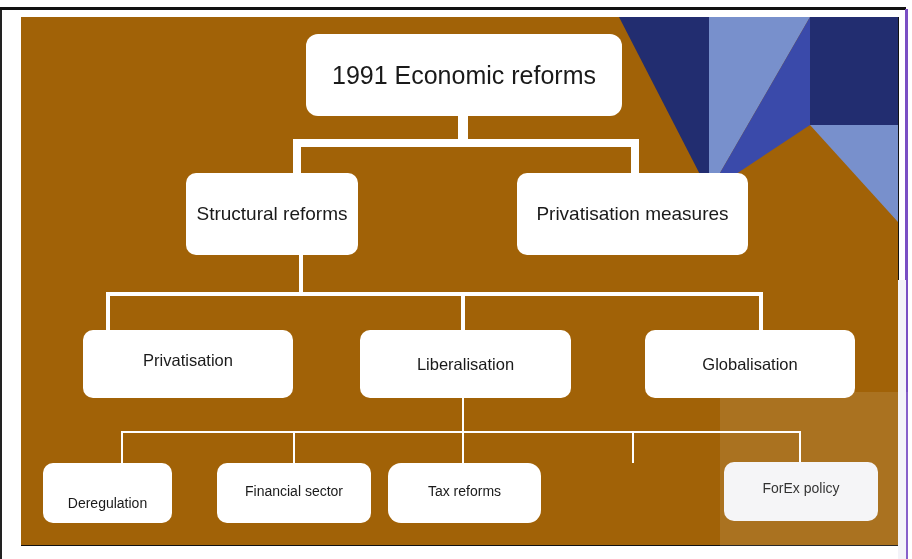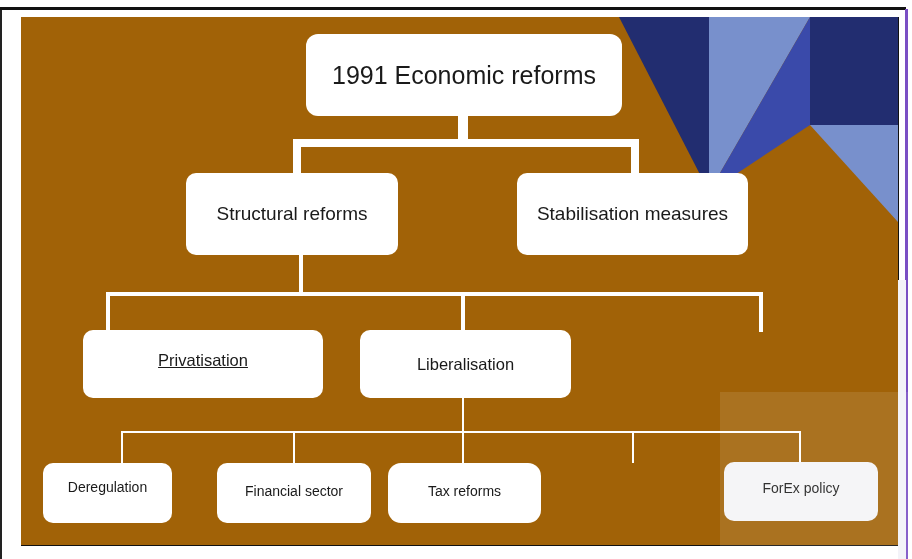--- a/index.html
+++ b/index.html
@@ -73,35 +73,38 @@
   <div class="line" style="left:100px;top:414px;width:2px;height:32px;"></div>
   <div class="line" style="left:272px;top:414px;width:2px;height:32px;"></div>
   <div class="line" style="left:441px;top:414px;width:2px;height:32px;"></div>
   <div class="line" style="left:611px;top:414px;width:2px;height:32px;"></div>
   <div class="line" style="left:778px;top:414px;width:2px;height:32px;"></div>
 
   <div class="node n-root" style="left:285px;top:17px;width:316px;height:82px;border-radius:12px;">
     <span>1991 Economic reforms</span>
   </div>
 
-  <div class="node n-l1" style="left:165px;top:156px;width:212px;height:82px;">
+  <div class="node n-l1" style="left:165px;top:156px;width:172px;height:82px;">
     <span>Structural reforms</span>
   </div>
   <div class="node n-l1" style="left:496px;top:156px;width:231px;height:82px;">
-    <span>Stabilisation measures</span>
+    <span>Privatisation measures</span>
   </div>
 
-  <div class="node n-l2" style="left:62px;top:313px;width:240px;height:68px;padding-bottom:8px;text-decoration:underline;">
+  <div class="node n-l2" style="left:62px;top:313px;width:210px;height:68px;padding-bottom:8px;">
     <span>Privatisation</span>
   </div>
   <div class="node n-l2" style="left:339px;top:313px;width:211px;height:68px;padding-top:0;">
     <span>Liberalisation</span>
   </div>
+  <div class="node n-l2" style="left:624px;top:313px;width:210px;height:68px;">
+    <span>Globalisation</span>
+  </div>
 
-  <div class="node n-l3" style="left:22px;top:446px;width:129px;height:60px;padding-bottom:12px;">
+  <div class="node n-l3" style="left:22px;top:446px;width:129px;height:60px;padding-bottom:12px;align-items:flex-end;">
     <span>Deregulation</span>
   </div>
   <div class="node n-l3" style="left:196px;top:446px;width:154px;height:60px;padding-bottom:4px;">
     <span>Financial sector</span>
   </div>
   <div class="node n-l3" style="left:367px;top:446px;width:153px;height:60px;padding-bottom:4px;border-radius:13px;">
     <span>Tax reforms</span>
   </div>
   <div class="node n-l3 n-faded" style="left:703px;top:445px;width:154px;height:59px;padding-bottom:8px;">
     <span>ForEx policy</span>

